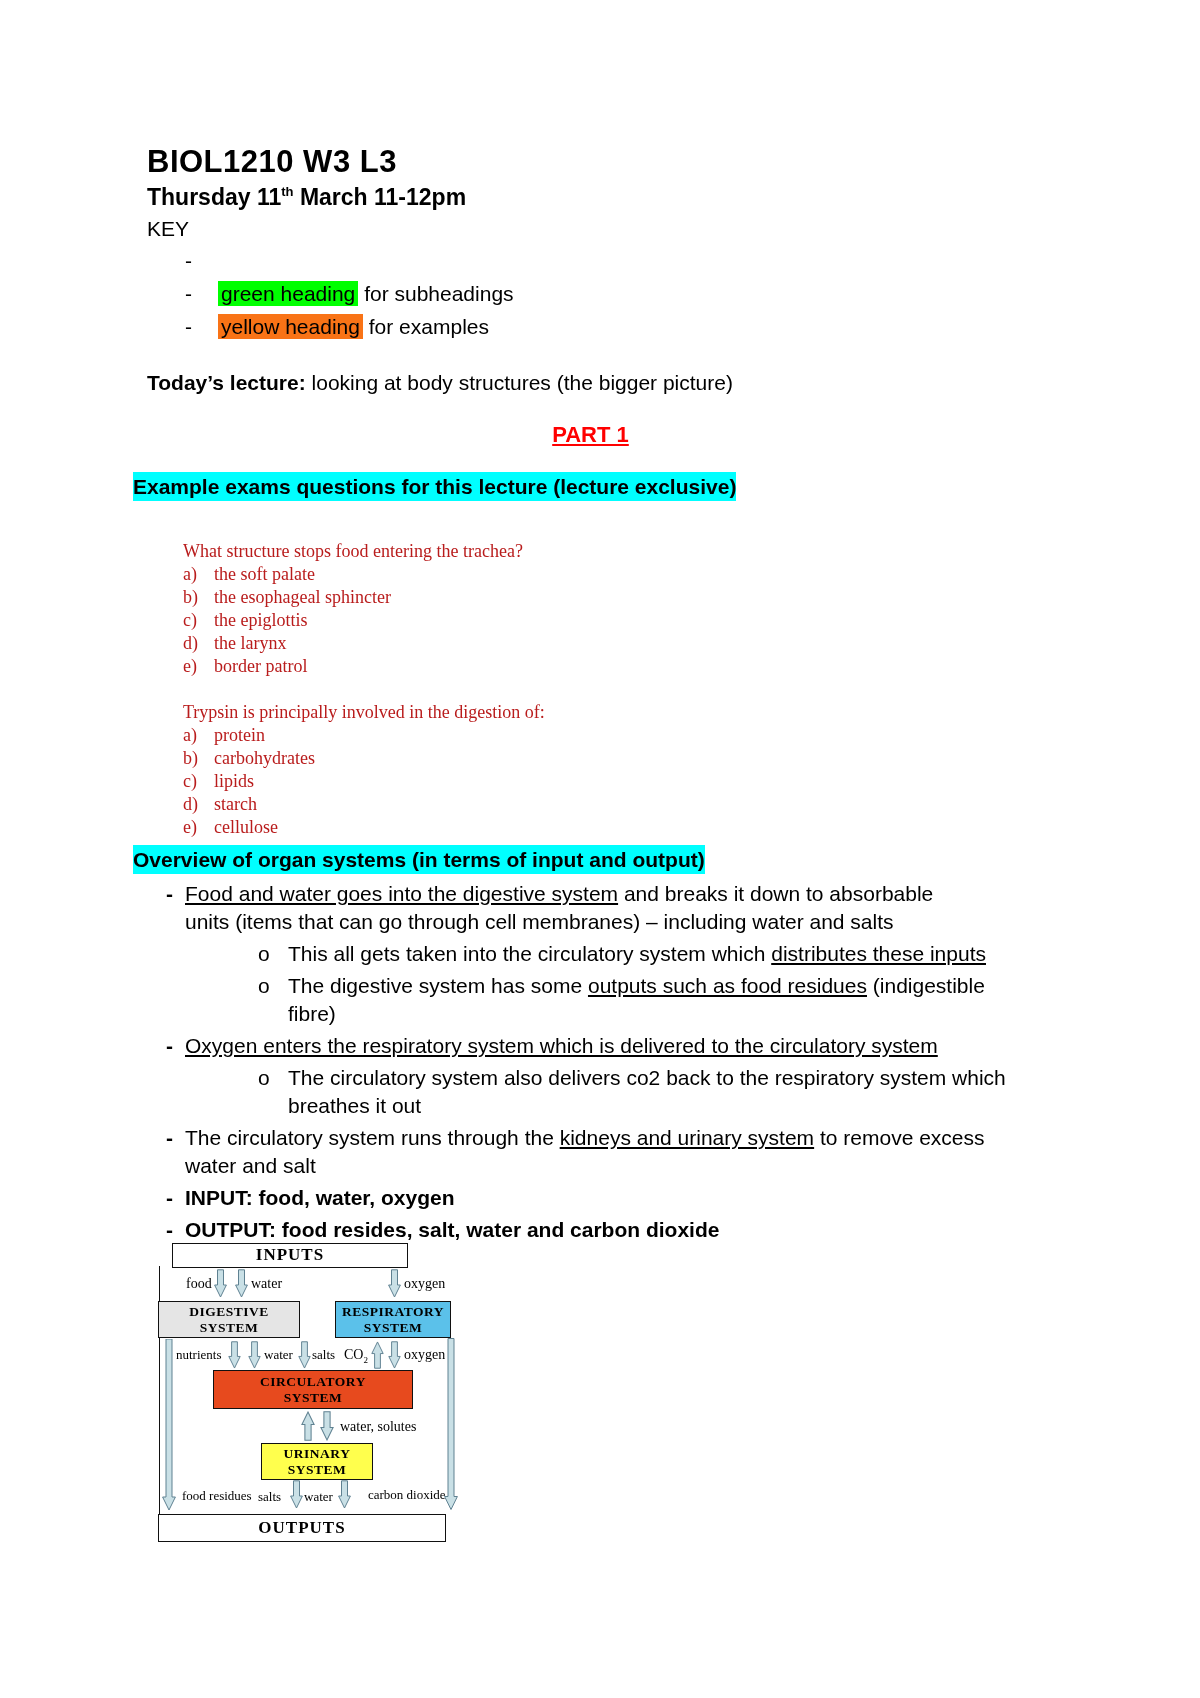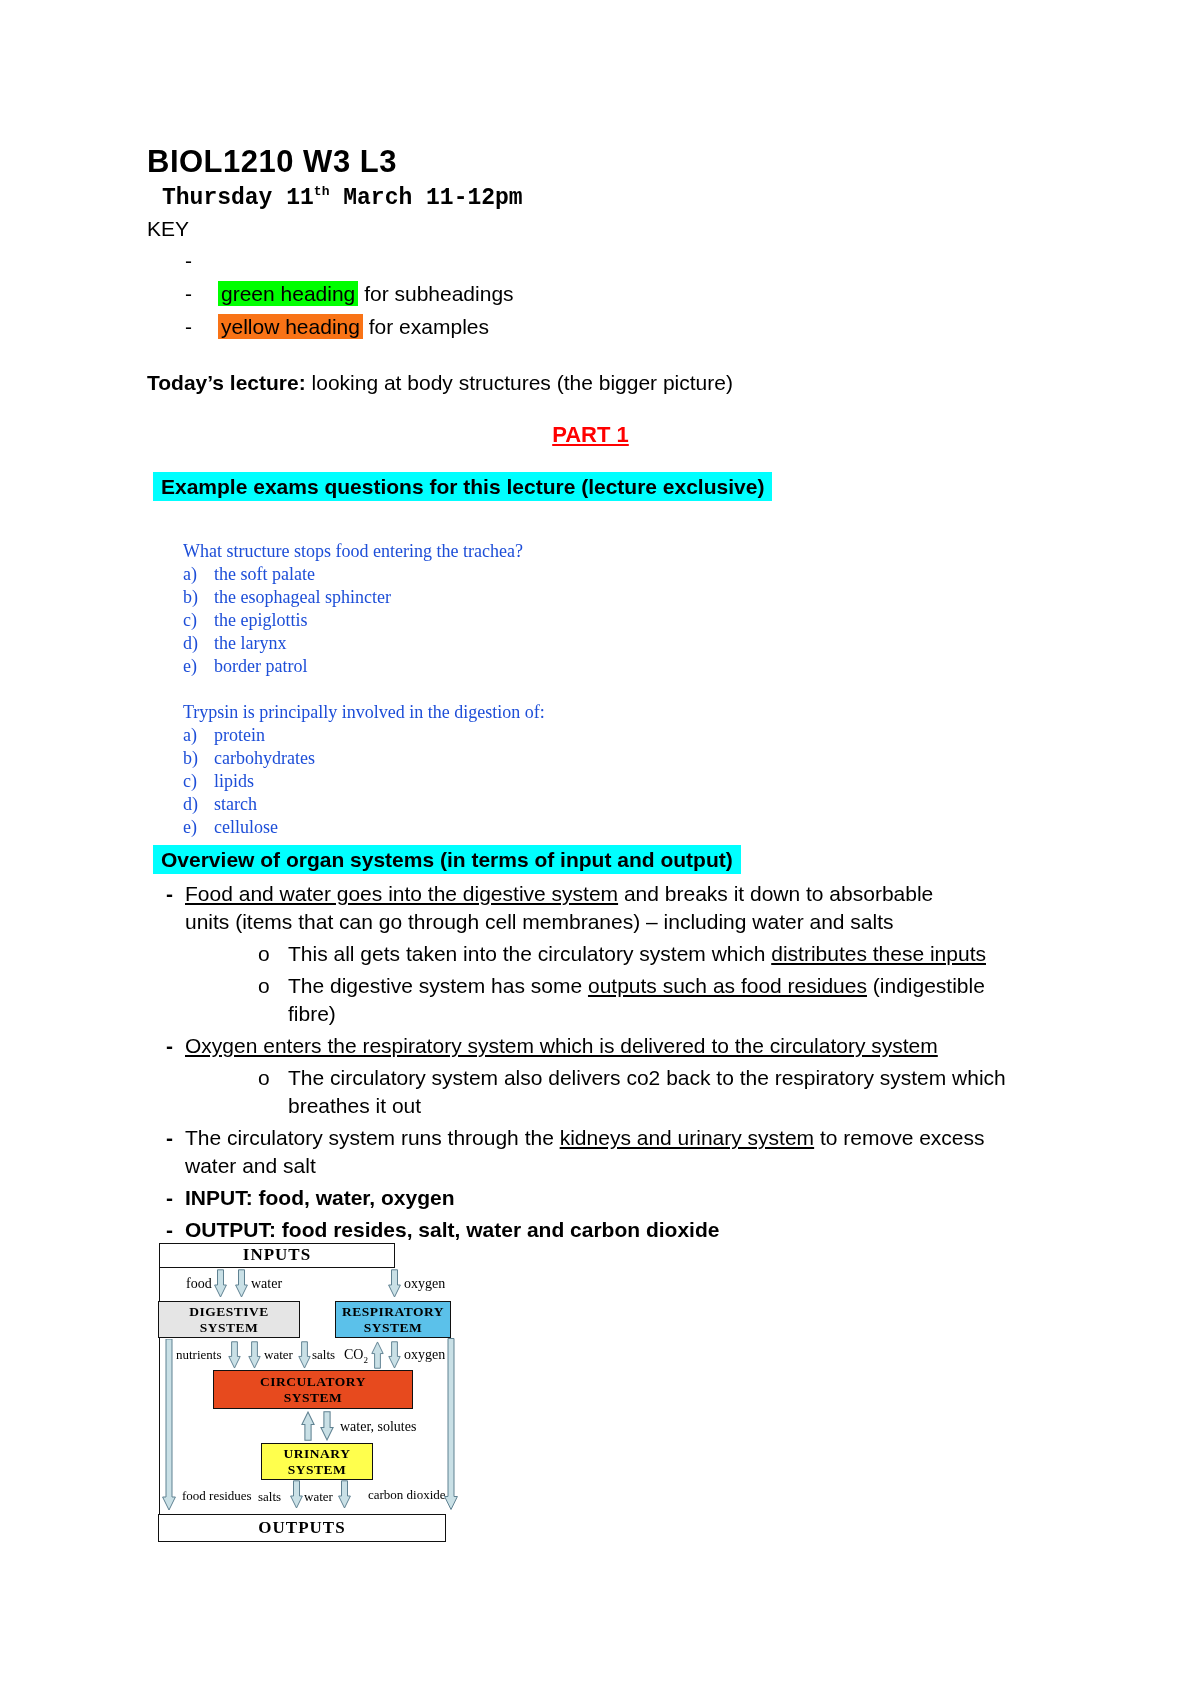--- a/index.html
+++ b/index.html
@@ -1,42 +1,42 @@
 <!DOCTYPE html>
 <html><head>
 <meta charset="utf-8">
 <style>
   html,body{margin:0;padding:0;background:#ffffff;}
   .page{position:relative;width:1200px;height:1698px;background:#fff;margin:0 auto;overflow:hidden;
         font-family:"Liberation Sans",sans-serif;color:#000;}
 
   
   .doc-title{position:absolute;left:147px;top:144px;font-size:31px;font-weight:bold;letter-spacing:.5px;}
-  .doc-date{position:absolute;left:162px;top:184px;font-size:23px;font-weight:bold;font-family:Liberation Mono, monospace;}
+  .doc-date{position:absolute;left:147px;top:184px;font-size:23px;font-weight:bold;}
   .doc-date sup{font-size:13px;}
   .key-block{position:absolute;left:140px;top:217px;font-size:21px;}
   .key-label{margin-left:7px;}
   .krow{display:flex;margin-top:7px;line-height:26px;}
   .krow .kdash{padding-left:45px;width:33px;flex:none;}
   .hl-chip{padding:1px 3px;}
 
   .today-line{position:absolute;left:147px;top:371px;font-size:21px;}
   .today-line b{font-weight:bold;}
 
   .part-line{position:absolute;left:0;top:422px;width:1181px;text-align:center;}
   .part-line span{font-size:22px;font-weight:bold;text-decoration:underline;}
 
   .sec-heading{position:absolute;font-size:21px;font-weight:bold;}
-  .sec-heading span{padding:3px 8px;margin-left:20px;}
+  .sec-heading span{padding:3px 0;}
   .h1{left:133px;top:475px;}
   .h2{left:133px;top:848px;}
 
   
   .questions{position:absolute;left:183px;top:540px;font-family:"Liberation Serif",serif;
-             font-size:18px;line-height:23px;color:#1d4ed8;}
+             font-size:18px;line-height:23px;color:#b91c1c;}
   .q + .q{margin-top:23px;}
   .opt{display:flex;}
   .opt .letter{width:31px;flex:none;}
 
   
   .bullets{position:absolute;left:140px;top:880px;width:950px;font-size:21px;line-height:28px;}
   .brow{display:flex;margin-bottom:4px;}
   .brow .marker{flex:none;}
   .brow.lvl1 .marker{padding-left:26px;width:19px;font-weight:bold;}
   .brow.lvl2 .marker{padding-left:118px;width:30px;}
@@ -171,21 +171,21 @@
       <span class="btext"><span>INPUT: food, water, oxygen</span></span>
     </div>
     <div class="brow lvl1 boldrow">
       <span class="marker">-</span>
       <span class="btext"><span>OUTPUT: food resides, salt, water and carbon dioxide</span></span>
     </div>
   </div>
 
   <div class="diagram">
 
-    <div class="abs frame-box" style="left:11px;top:1px;width:234px;height:23px;line-height:22px;">INPUTS</div>
+    <div class="abs frame-box" style="left:24px;top:1px;width:234px;height:23px;line-height:22px;">INPUTS</div>
     <div class="abs vline" style="left:11px;top:24px;height:249px;"></div>
 
     <div class="abs flabel" style="left:38px;top:34px;">food</div>
     <svg class="abs" style="left:66px;top:27px;" width="13" height="29" viewBox="0 0 13 29">
         <polygon points="3.5,0.8 9.5,0.8 9.5,16 12.4,16 6.5,28 0.6,16 3.5,16" stroke="#5f8191" stroke-width="1" fill="#c9e0e6"></polygon>
       </svg>
     <svg class="abs" style="left:87px;top:27px;" width="13" height="29" viewBox="0 0 13 29">
         <polygon points="3.5,0.8 9.5,0.8 9.5,16 12.4,16 6.5,28 0.6,16 3.5,16" stroke="#5f8191" stroke-width="1" fill="#c9e0e6"></polygon>
       </svg>
     <div class="abs flabel" style="left:103px;top:34px;">water</div>

